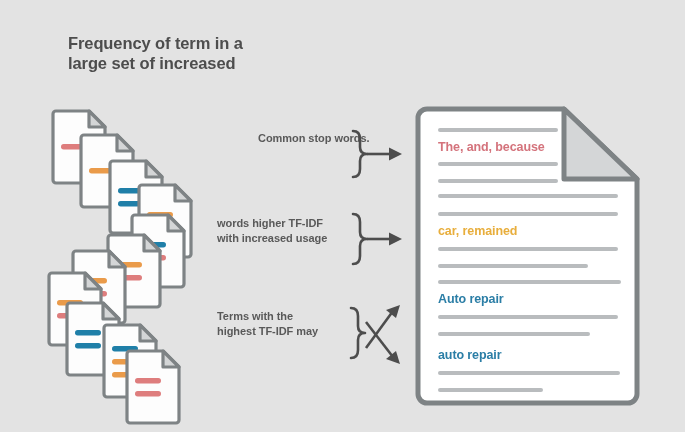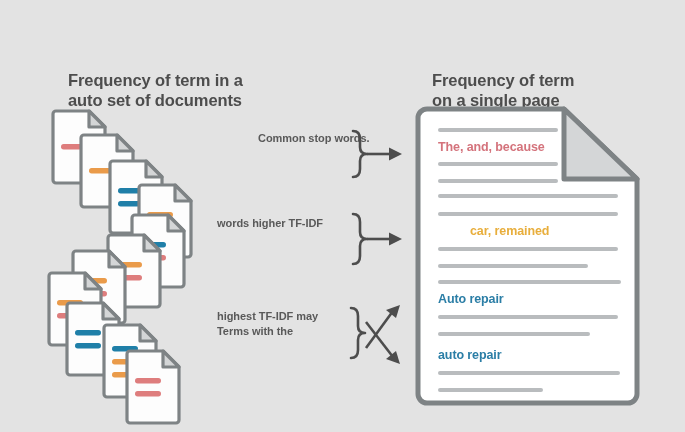--- a/index.html
+++ b/index.html
@@ -21,21 +21,20 @@
   }
 
   
   .heading {
     position: absolute;
     color: #4d4d4d;
     font-weight: bold;
     font-size: 16.5px;
     line-height: 20px;
     letter-spacing: -0.1px;
-    margin-top: 37px;
   }
   #heading-left  { left: 68px; top: 33px; width: 230px; }
   #heading-right { left: 432px; top: 33px; width: 200px; }
 
   
   .caption {
     position: absolute;
     color: #595959;
     font-weight: bold;
     font-size: 11px;
@@ -92,39 +91,36 @@
     background: #b9bcbe;
   }
 </style>
 </head>
 <body>
 
 <div id="canvas">
 
   <div id="heading-left" class="heading">
     <div>Frequency of term in a</div>
-    <div>auto set of documents</div>
-  </div>
-
-  <div id="heading-right" class="heading">
-    <div>Frequency of term</div>
-    <div>on a single page</div>
-  </div>
+    <div>large set of increased</div>
+  </div>
+
 
   <div id="caption-0" class="caption">
     <div>Common stop words.</div>
   </div>
 
   <div id="caption-1" class="caption">
     <div>words higher TF-IDF</div>
+    <div>with increased usage</div>
   </div>
 
   <div id="caption-2" class="caption">
+    <div>Terms with the</div>
     <div>highest TF-IDF may</div>
-    <div>Terms with the</div>
   </div>
 
   <svg id="connectors" viewBox="0 0 685 432" xmlns="http://www.w3.org/2000/svg">
 
     <g>
       <path d="M353 131 q7 0 7 8 v8 q0 7 7 7 q-7 0 -7 7 v8 q0 8 -7 8" fill="none" stroke="#4d4d4d" stroke-width="2.6" stroke-linecap="round" stroke-linejoin="round"></path>
       <line x1="367" y1="154" x2="391" y2="154" stroke="#4d4d4d" stroke-width="2.6" stroke-linecap="butt"></line>
       <polygon points="389,147.5 402,154 389,160.5" fill="#4d4d4d"></polygon>
     </g>
 
@@ -243,21 +239,21 @@
 
     <div class="page-line" style="left:26px; top:22px; width:120px;"></div>
 
     <div class="page-text" style="left:26px; top:34px; color:#d4737c;text-align:right;">The, and, because</div>
 
     <div class="page-line" style="left:26px; top:56px; width:120px;"></div>
     <div class="page-line" style="left:26px; top:73px; width:120px;"></div>
     <div class="page-line" style="left:26px; top:88px; width:180px;"></div>
     <div class="page-line" style="left:26px; top:106px; width:180px;"></div>
 
-    <div class="page-text" style="left:26px; top:118px; color:#e8ae3c;margin-left:32px;">car, remained</div>
+    <div class="page-text" style="left:26px; top:118px; color:#e8ae3c;">car, remained</div>
 
     <div class="page-line" style="left:26px; top:141px; width:180px;"></div>
     <div class="page-line" style="left:26px; top:158px; width:150px;"></div>
     <div class="page-line" style="left:26px; top:174px; width:183px;"></div>
 
     <div class="page-text" style="left:26px; top:186px; color:#2b7ea6;">Auto repair</div>
 
     <div class="page-line" style="left:26px; top:209px; width:180px;"></div>
     <div class="page-line" style="left:26px; top:226px; width:152px;"></div>
 

